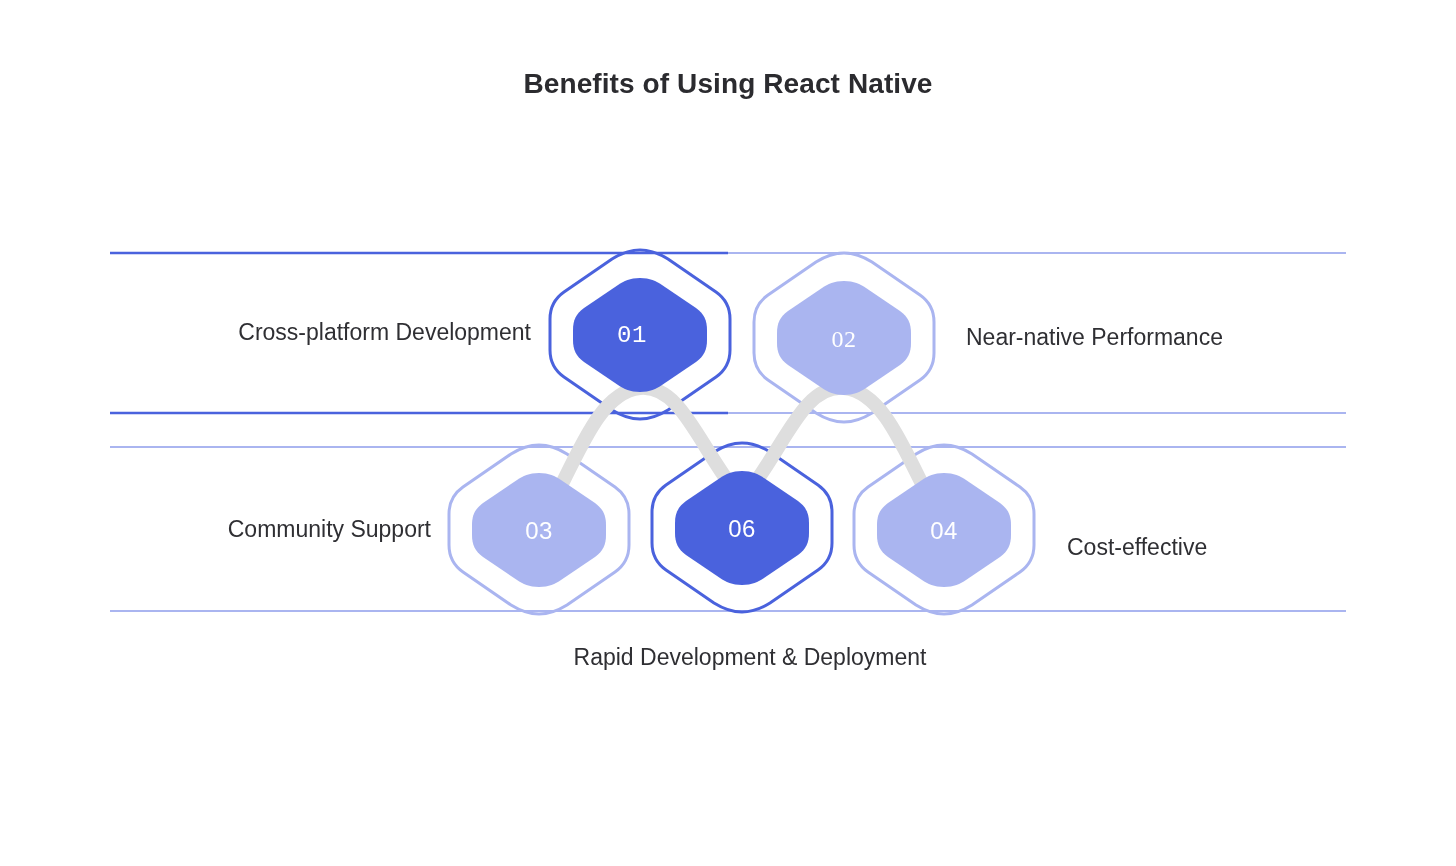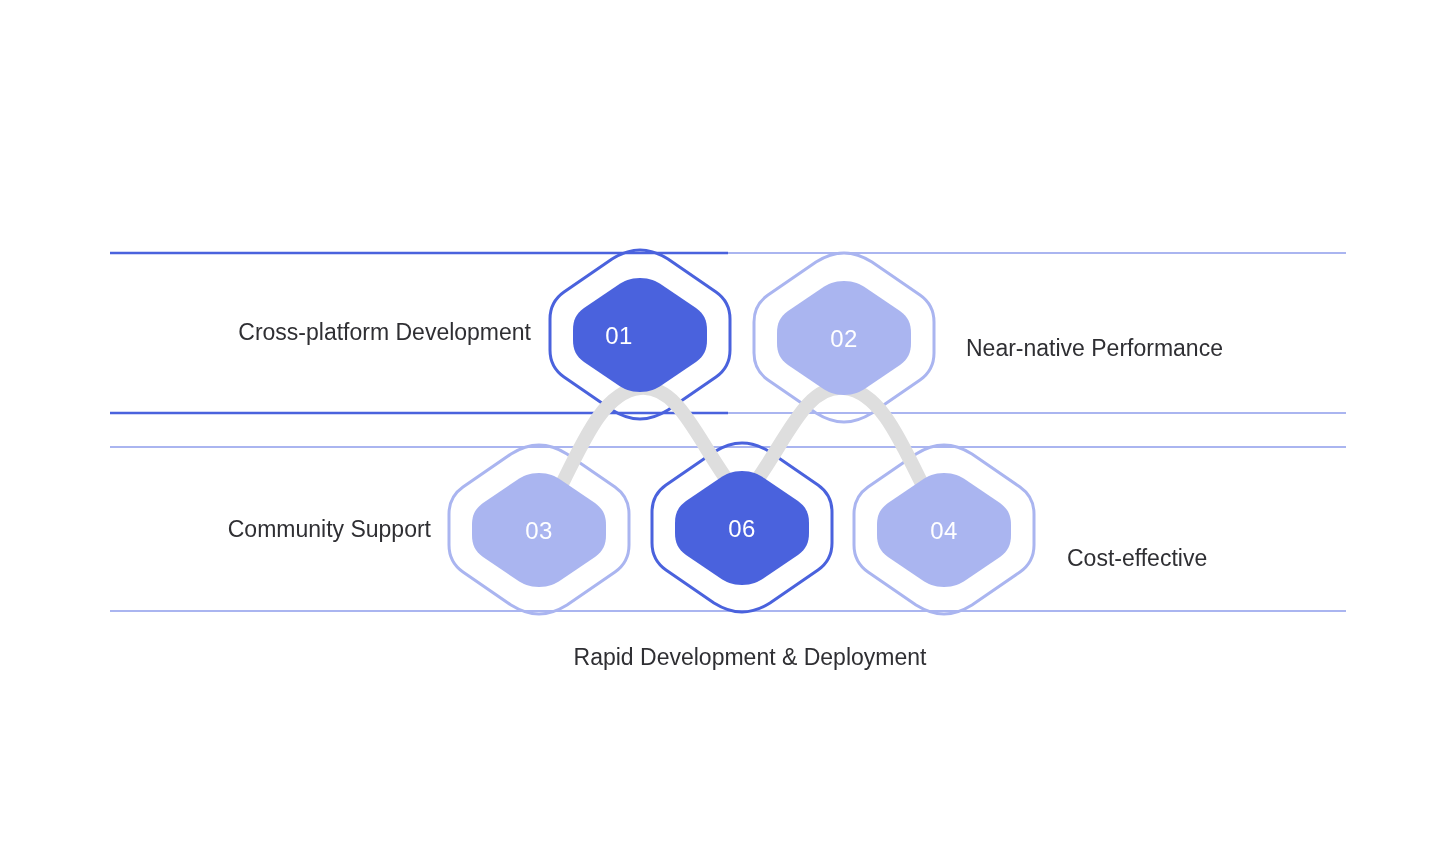--- a/index.html
+++ b/index.html
@@ -44,21 +44,21 @@
 
   
   .side-label {
     position: absolute;
     font-size: 23px;
     color: #2f2f33;
     white-space: nowrap;
     line-height: 1.2;
   }
   .label-right-aligned { text-align: right; }
-  .label-left-aligned  { text-align: left; margin-top: 11px; }
+  .label-left-aligned  { text-align: left; }
   .label-centered      { text-align: center; }
 
   #label-01 { left: 56px;  top: 319px; width: 475px; }
   #label-02 { left: 966px; top: 324px; width: 420px; }
   #label-03 { left: 60px;  top: 516px; width: 371px; }
   #label-05 { left: 1067px;top: 534px; width: 330px; }
   #label-04 { left: 500px; top: 644px; width: 500px; }
 
   
   .hex-number {
@@ -83,20 +83,21 @@
     font-weight: bold;
     letter-spacing: 6px;
     color: #d4d4d4;
   }
 </style>
 </head>
 <body>
 
 <div id="canvas">
 
+  <div id="title">Benefits of Using React Native</div>
 
   <svg id="stage" viewBox="0 0 1456 866" xmlns="http://www.w3.org/2000/svg">
     <defs>
 
       <clipPath id="clipNone">
           <rect x="0" y="0" width="0" height="0"></rect>
         </clipPath>
     </defs>
 
     <g>
@@ -275,22 +276,22 @@
              C 960 584, 954 587, 944 587
              C 934 587, 928 584, 922 580
              L 888 557
              C 880 551, 877 545, 877 535
              L 877 525
              C 877 515, 880 509, 888 503
              L 922 480
              C 928 476, 934 473, 944 473 Z" fill="#aab5f0"></path>
   </svg>
 
-  <div class="hex-number" style="left:559px; top:324px;">01</div>
-  <div class="hex-number" style="left:784px; top:327px;">02</div>
+  <div class="hex-number" style="left:572px; top:324px;font-family:Liberation Mono, monospace;">01</div>
+  <div class="hex-number" style="left:784px; top:327px;font-family:Liberation Serif, serif;">02</div>
   <div class="hex-number" style="left:479px; top:519px;">03</div>
   <div class="hex-number" style="left:682px; top:517px;">06</div>
   <div class="hex-number" style="left:884px; top:519px;">04</div>
 
   <div id="label-01" class="side-label label-right-aligned">Cross-platform Development</div>
 
   <div id="label-02" class="side-label label-left-aligned">Near-native Performance</div>
 
   <div id="label-04" class="side-label label-centered">Rapid Development &amp; Deployment</div>
 

